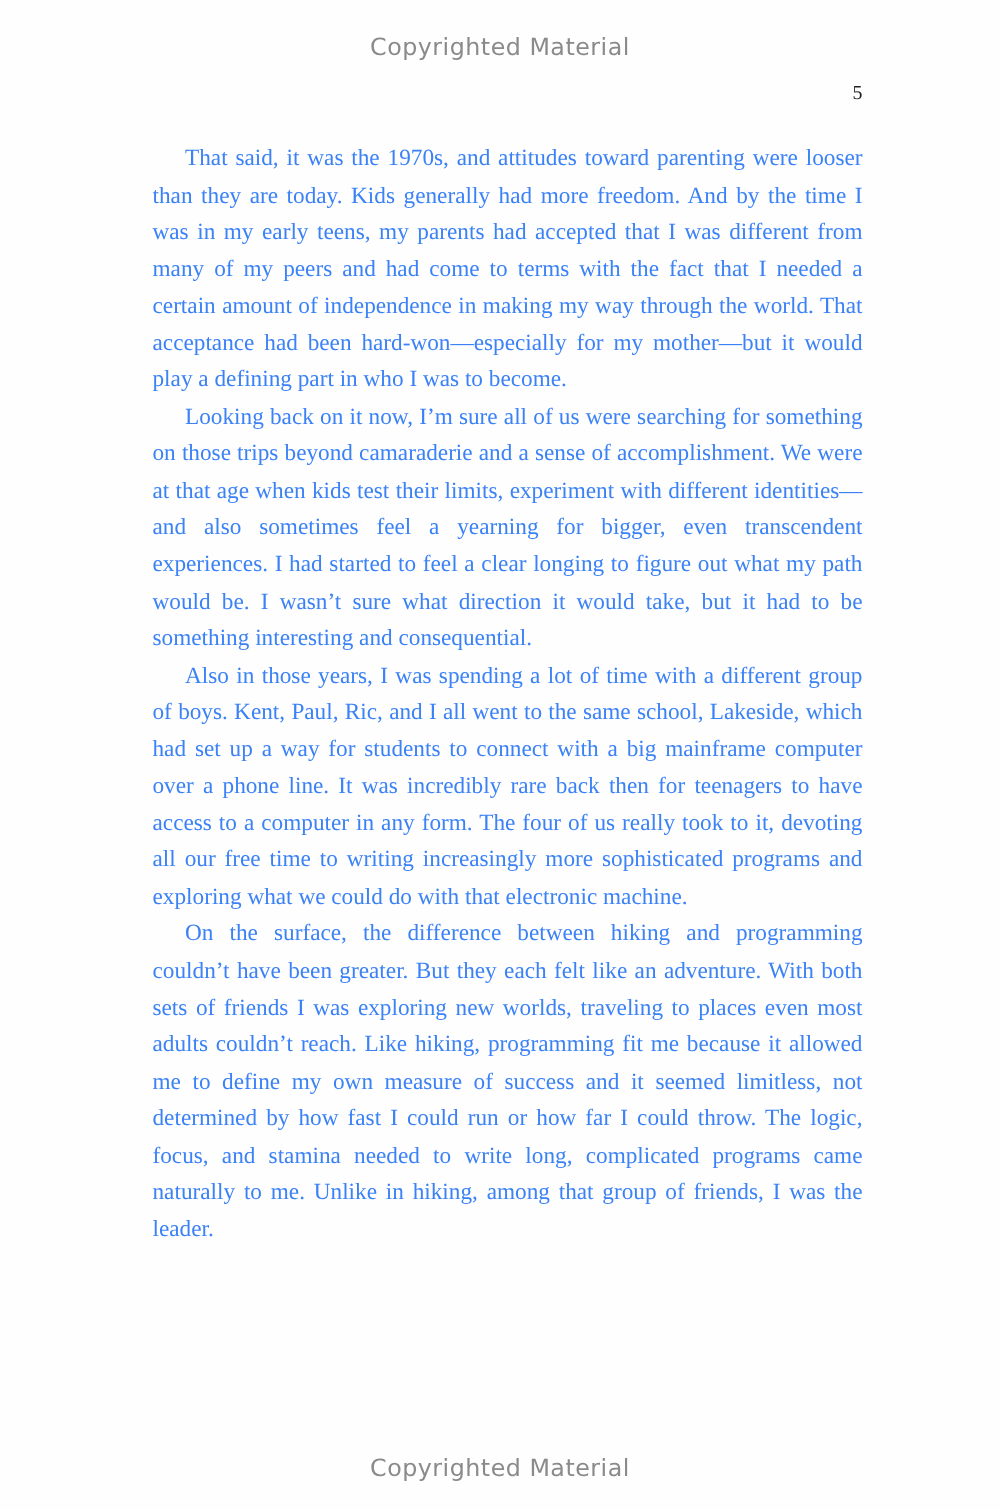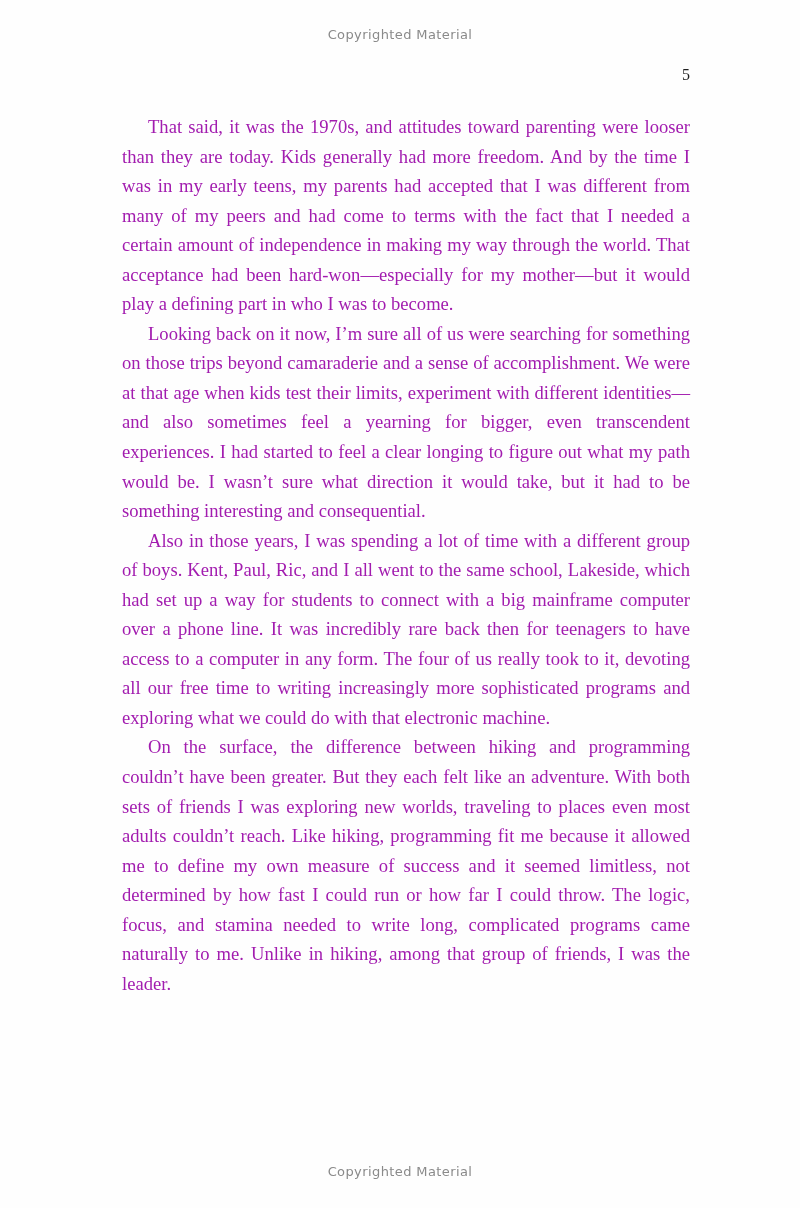--- a/index.html
+++ b/index.html
@@ -22,21 +22,21 @@
     background: #fefefe;
   }
 
   
   .watermark {
     position: absolute;
     left: 0;
     width: 800px;
     text-align: center;
     font-family: "DejaVu Sans", "Liberation Sans", sans-serif;
-    font-size: 13px;
+    font-size: 19px;
     letter-spacing: 0.4px;
     color: #8a8a8a;
     user-select: none;
   }
   .watermark-top    { top: 27px; }
   .watermark-bottom { top: 1164px; }
 
   
   .running-head {
     position: absolute;
@@ -70,21 +70,21 @@
     top: 112px;
     width: 568px;
   }
   .textblock p {
     margin: 0;
     text-indent: 26px;
     text-align: justify;
     text-justify: inter-word;
     font-size: 18.6px;
     line-height: 29.55px;
-    color: #a21caf;
+    color: #3b82f6;
     hyphens: manual;
     -webkit-hyphens: manual;
   }
 </style>
 </head>
 <body>
 
 <div class="page">
 
   <div class="watermark watermark-top">Copyrighted Material</div>

